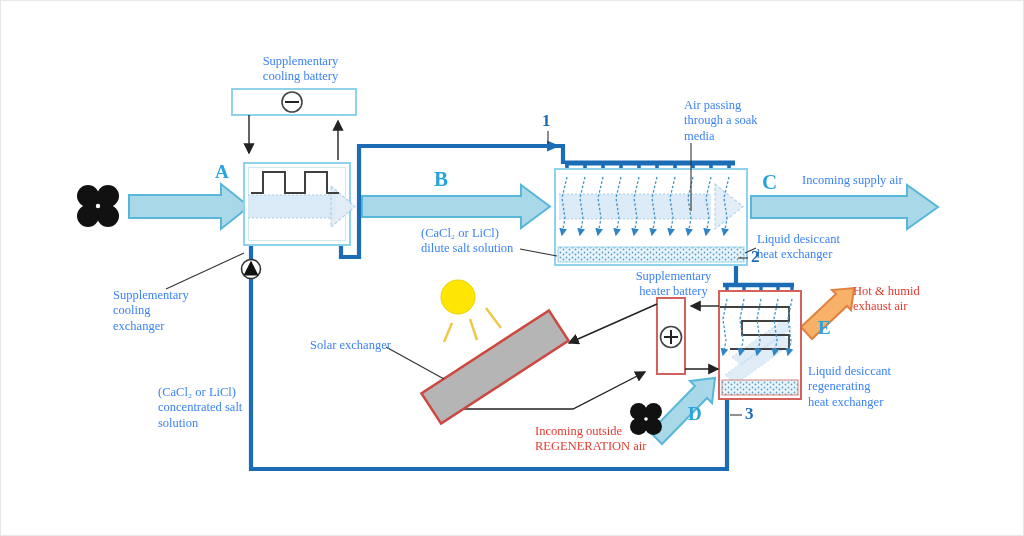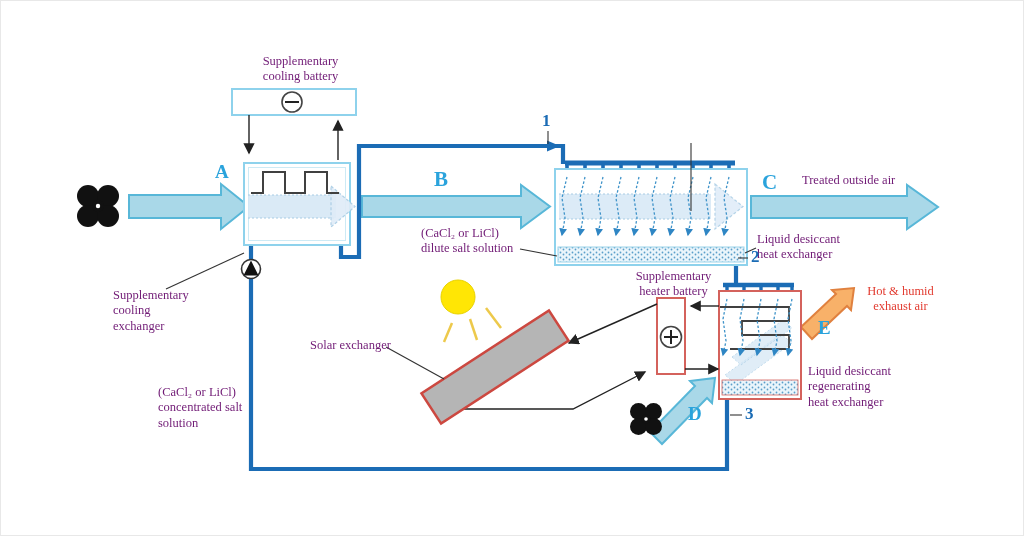--- a/index.html
+++ b/index.html
@@ -1,21 +1,21 @@
 <!DOCTYPE html>
 <html><head>
 <meta charset="utf-8">
 <style>
   html,body{margin:0;padding:0;background:#fff;}
   .stage{position:relative;width:1024px;height:536px;background:#ffffff;overflow:hidden;
          font-family:"Liberation Serif", serif;border:1px solid #e8e8e8;box-sizing:border-box;}
   .stage svg{position:absolute;left:0;top:0;}
-  .lbl{position:absolute;font:12.5px/1.22 "Liberation Serif", serif;color:#701a75;white-space:pre-line;}
+  .lbl{position:absolute;font:12.5px/1.22 "Liberation Serif", serif;color:#3b82f6;white-space:pre-line;}
   .lbl.center{text-align:center;}
-  .lbl.red{color:#e23b30;text-align:center;}
+  .lbl.red{color:#e23b30;}
   .mark{position:absolute;font-family:"Liberation Serif", serif;font-weight:bold;font-size:19px;color:#2aa3dc;}
   .mark.num{font-size:17px;color:#1b6cb5;}
 </style>
 </head>
 <body>
 
 <div class="stage">
 
 <svg width="1024" height="536" viewBox="0 0 1024 536">
   <defs>
@@ -196,31 +196,36 @@
 <div class="lbl center" style="left:242px;top:53px;width:115px">Supplementary
 cooling battery</div>
 <div class="lbl" style="left:112px;top:287px;width:100px">Supplementary
 cooling
 exchanger</div>
 <div class="lbl" style="left:157px;top:384px;width:115px">(CaCl₂ or LiCl)
 concentrated salt
 solution</div>
 <div class="lbl" style="left:420px;top:225px;width:120px">(CaCl₂ or LiCl)
 dilute salt solution</div>
-<div class="lbl" style="left:801px;top:172px;width:130px">Treated outside air</div>
+<div class="lbl" style="left:683px;top:97px;width:92px">Air passing
+through a soak
+media</div>
+<div class="lbl" style="left:801px;top:172px;width:130px">Incoming supply air</div>
 <div class="lbl" style="left:756px;top:231px;width:105px">Liquid desiccant
 heat exchanger</div>
 <div class="lbl center" style="left:620px;top:268px;width:105px">Supplementary
 heater battery</div>
 <div class="lbl" style="left:309px;top:337px;width:95px">Solar exchanger</div>
 <div class="lbl red" style="left:852px;top:283px;width:95px">Hot &amp; humid
 exhaust air</div>
 <div class="lbl" style="left:807px;top:363px;width:110px">Liquid desiccant
 regenerating
 heat exchanger</div>
+<div class="lbl red" style="left:534px;top:423px;width:135px">Incoming outside
+REGENERATION air</div>
 
 <div class="mark" style="left:214px;top:160px">A</div>
 <div class="mark" style="left:433px;top:166px;font-size:21px">B</div>
 <div class="mark" style="left:761px;top:169px;font-size:21px">C</div>
 <div class="mark" style="left:687px;top:402px">D</div>
 <div class="mark" style="left:817px;top:316px">E</div>
 <div class="mark num" style="left:541px;top:110px">1</div>
 <div class="mark num" style="left:750px;top:246px">2</div>
 <div class="mark num" style="left:744px;top:403px">3</div>
 

